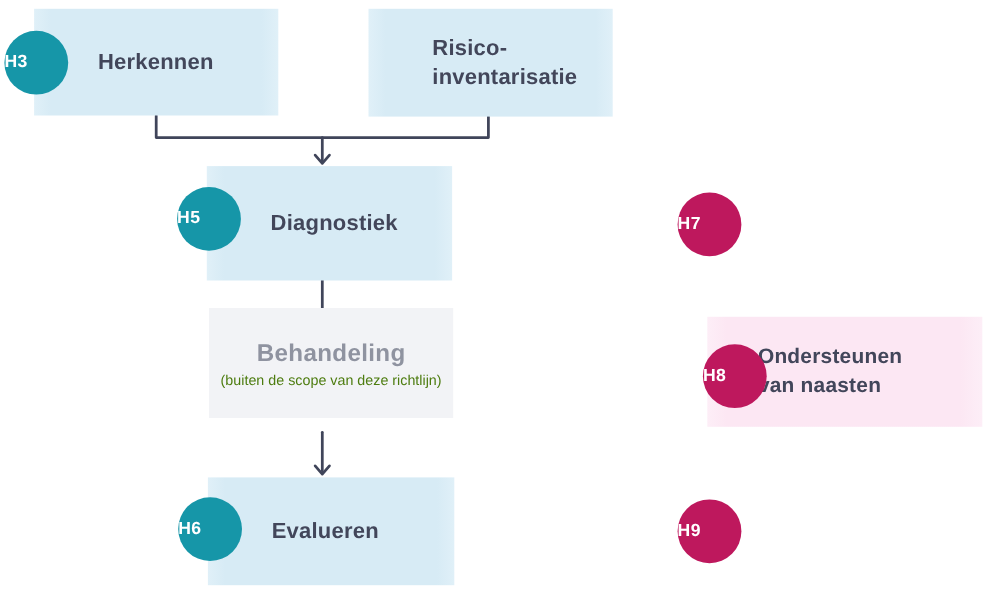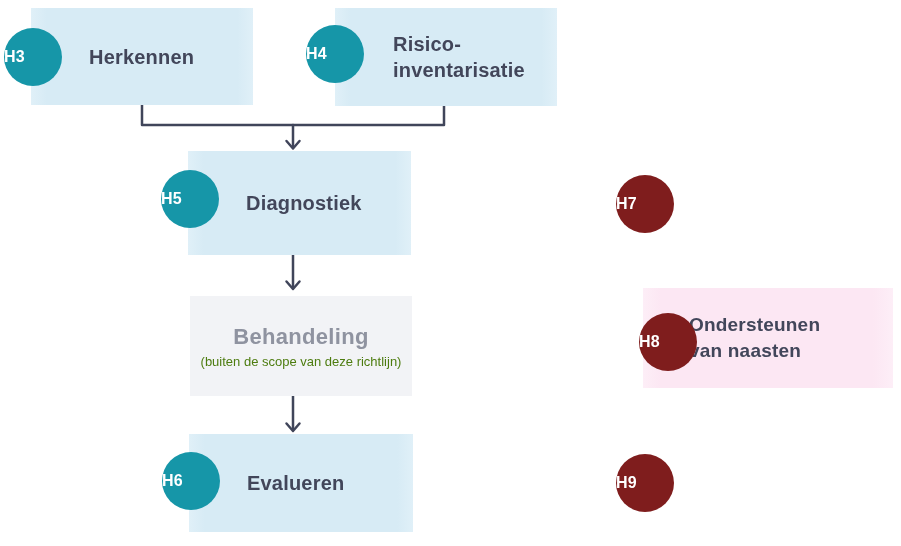--- a/index.html
+++ b/index.html
@@ -57,38 +57,38 @@
     border-radius: 50%;
     display: flex;
     align-items: center;
     justify-content: flex-start;
     color: #ffffff;
     font-size: 16px;
     font-weight: 700;
     letter-spacing: 0.3px;
   }
   .badge-teal { background: #1696a8; }
-  .badge-magenta { background: #7f1d1d; }
+  .badge-magenta { background: #be185d; }
   .beh-title {
     color: #8f93a0;
     font-size: 22px;
     font-weight: 600;
     letter-spacing: 0.3px;
   }
   .beh-note {
     color: #4d7c0f;
     font-size: 13px;
     font-weight: 500;
     margin-top: 4px;
   }
   
   #box-h3  { left: 31px;  top: 8px;   width: 222px; height: 97px; }
   #box-h4  { left: 335px; top: 8px;   width: 222px; height: 98px; }
   #box-h5  { left: 188px; top: 151px; width: 223px; height: 104px; }
-  #box-beh { left: 190px; top: 296px; width: 222px; height: 100px; align-items: center; }
+  #box-beh { left: 190px; top: 280px; width: 222px; height: 100px; align-items: center; }
   #box-h6  { left: 189px; top: 434px; width: 224px; height: 98px; }
   #box-h7  { left: 643px; top: 147px; width: 250px; height: 110px; }
   #box-h8  { left: 643px; top: 288px; width: 250px; height: 100px; }
   #box-h9  { left: 643px; top: 429px; width: 250px; height: 111px; }
   #badge-h3 { left: 4px;   top: 28px; }
   #badge-h4 { left: 306px; top: 25px; }
   #badge-h5 { left: 161px; top: 170px; }
   #badge-h6 { left: 162px; top: 452px; }
   #badge-h7 { left: 616px; top: 175px; }
   #badge-h8 { left: 639px; top: 313px; }
@@ -112,23 +112,20 @@
   <div id="box-h3" class="box box-blue">
     <span class="node-label">Herkennen</span>
   </div>
   <div id="badge-h3" class="badge badge-teal">
     <span>H3</span>
   </div>
 
   <div id="box-h4" class="box box-blue">
     <span class="node-label">Risico-
 inventarisatie</span>
-  </div>
-  <div id="badge-h4" class="badge badge-teal">
-    <span>H4</span>
   </div>
 
   <div id="box-h5" class="box box-blue">
     <span class="node-label">Diagnostiek</span>
   </div>
   <div id="badge-h5" class="badge badge-teal">
     <span>H5</span>
   </div>
 
   <div id="box-beh" class="box box-gray">

